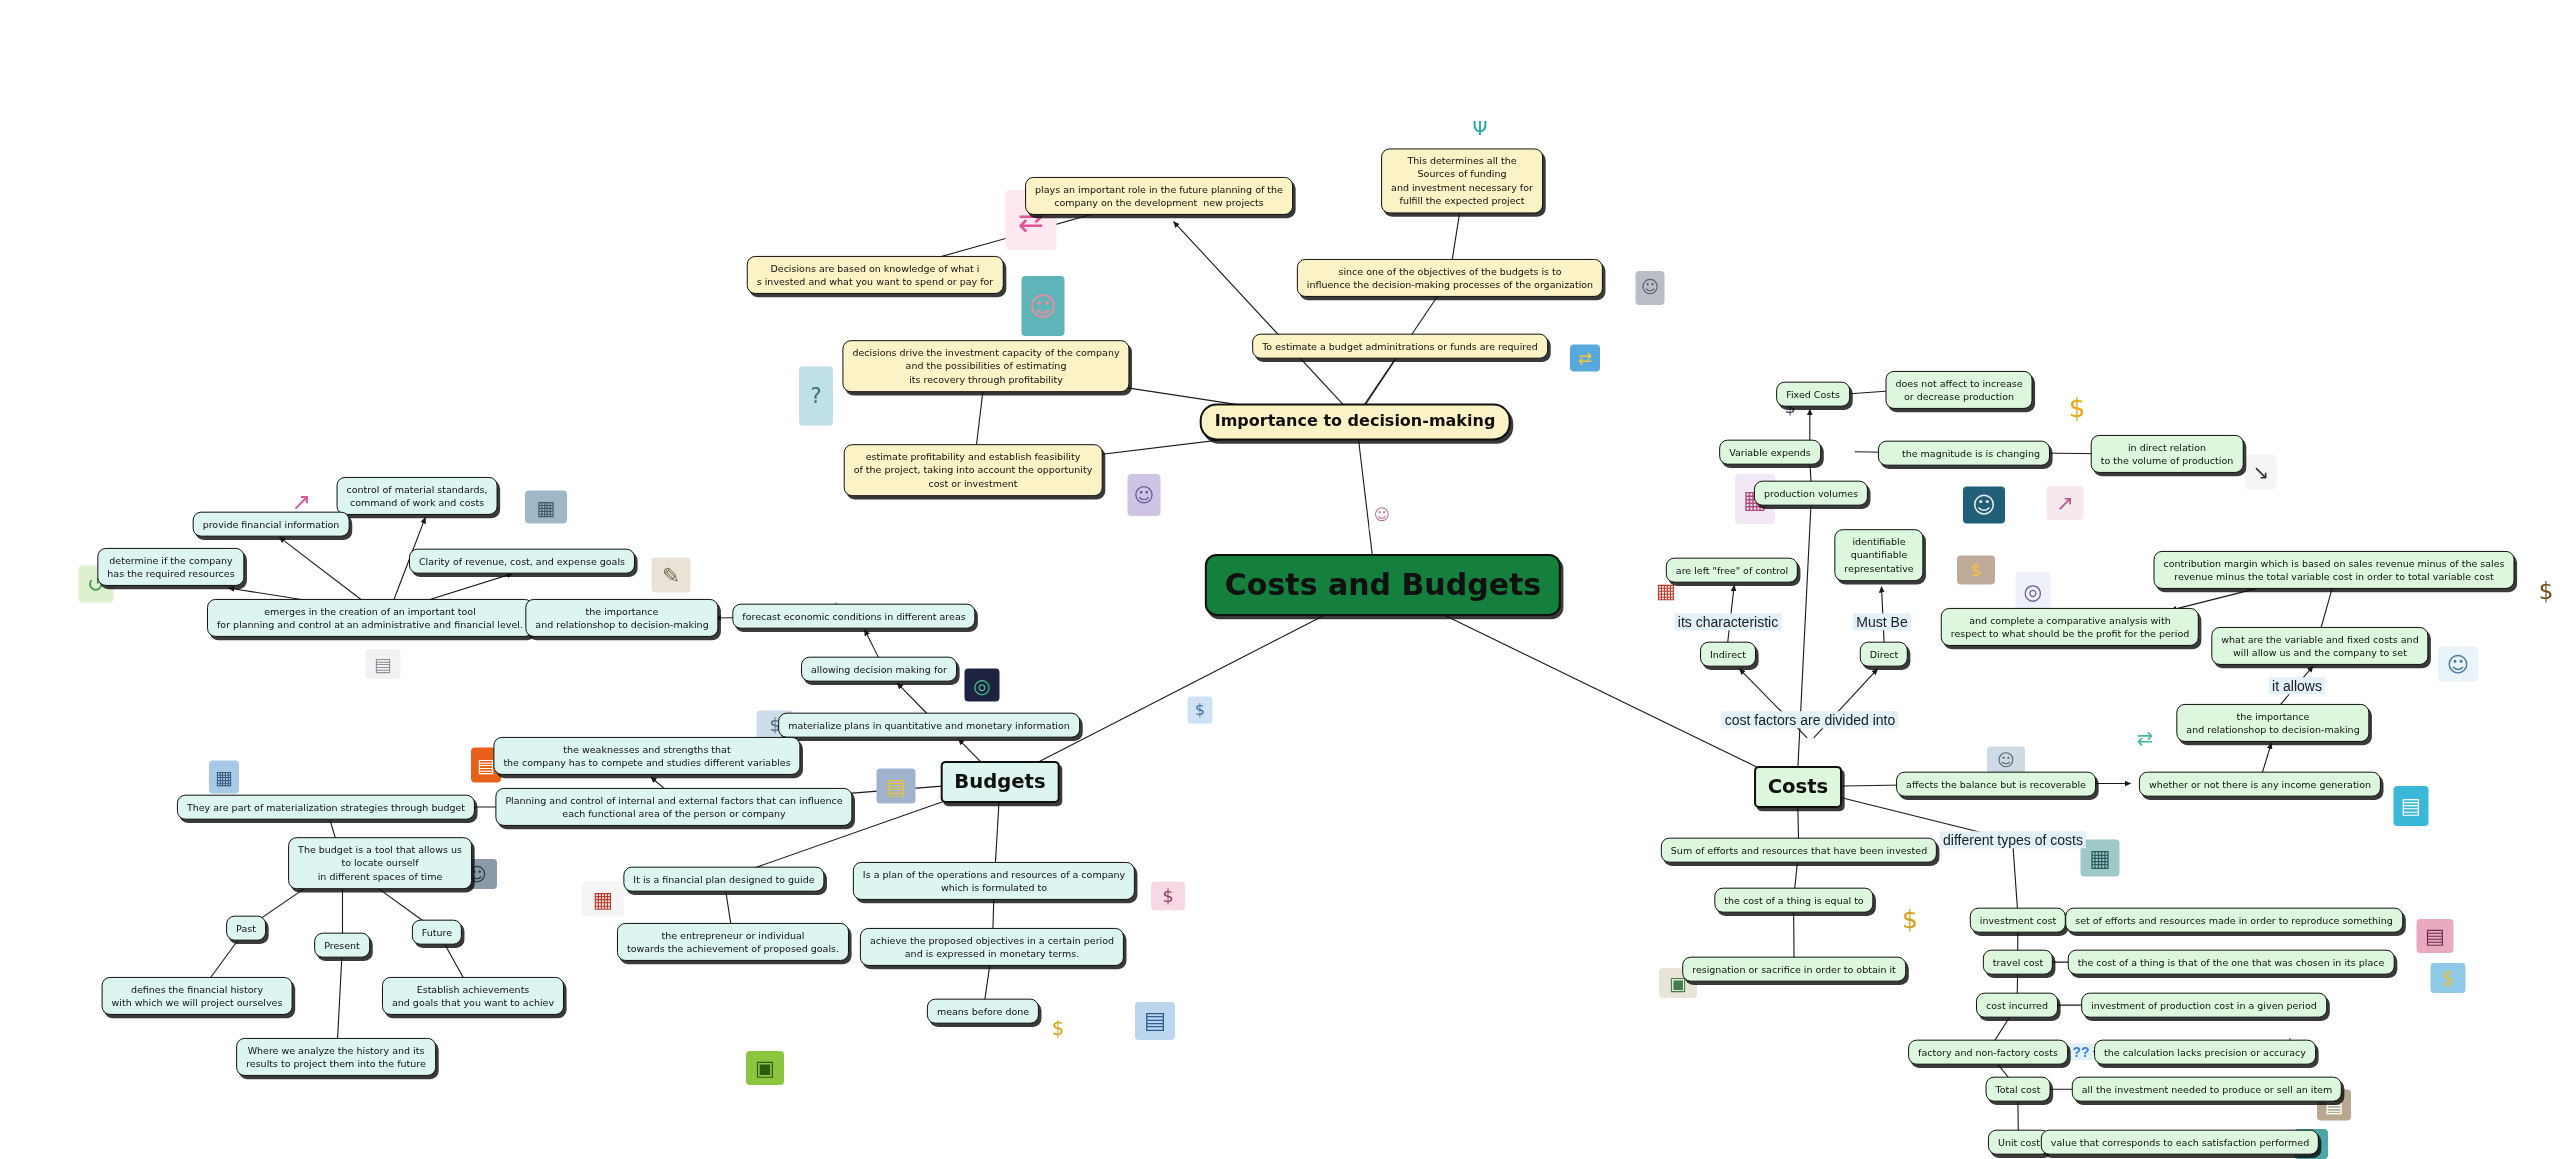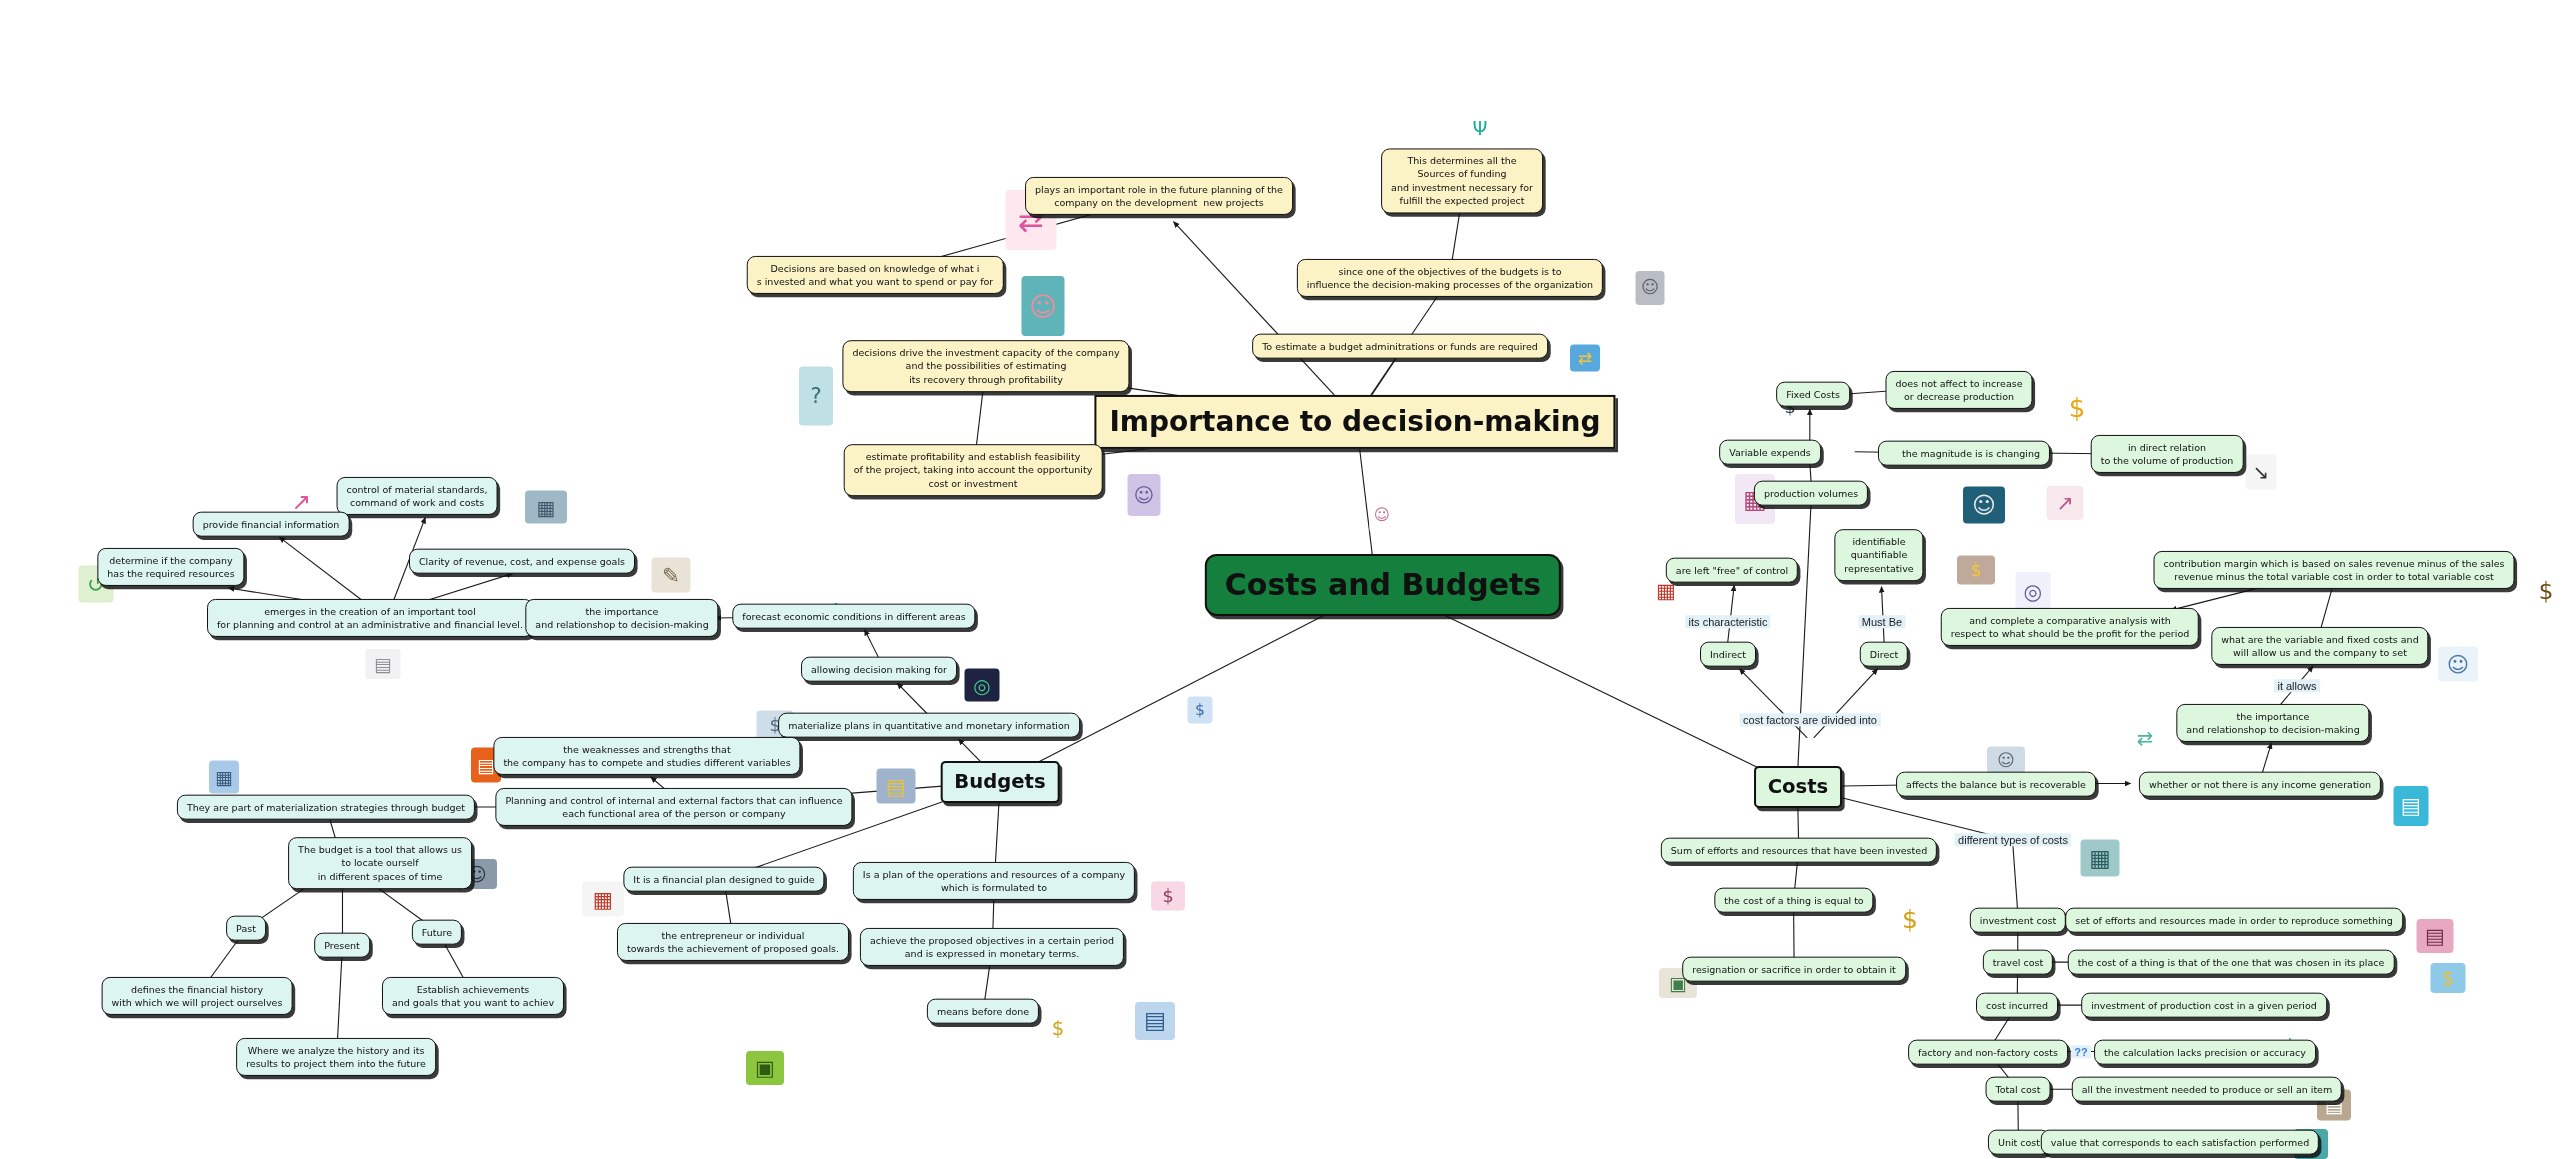--- a/index.html
+++ b/index.html
@@ -8,25 +8,25 @@
   #edges{position:absolute;left:0;top:0;z-index:1}
   .node{position:absolute;transform:translate(-50%,-50%);
         border:1.6px solid #101010;border-radius:8.5px;
         padding:4.6px 9px;font-size:9.5px;line-height:1.42;
         text-align:center;white-space:pre;color:#101010;
         box-shadow:2.6px 3.3px 0 rgba(15,15,15,.82);z-index:3}
   .col-yellow{background:#fbf2c6}
   .col-cyan{background:#ddf5f0}
   .col-green{background:#dcf7de}
   .col-pink{background:#15803d}
-  .size-md{font-size:28px;font-weight:bold;padding:5.2px 13px;border-width:2.1px;border-radius:0}
+  .size-md{font-size:16px;font-weight:bold;padding:5.2px 13px;border-width:2.1px;border-radius:17px}
   .size-lg{font-size:19.6px;font-weight:bold;padding:5.2px 11.7px;border-width:2.1px;border-radius:5px}
   .size-xl{font-size:30px;font-weight:bold;padding:7.8px 18px;border-width:2.3px;border-radius:11.7px;z-index:4}
   .edge-label{position:absolute;transform:translate(-50%,-50%);
-        font-family:"Liberation Sans",sans-serif;font-size:11px;
+        font-family:"Liberation Sans",sans-serif;font-size:14px;
         background:#e2f0f7;color:#1c1c1c;padding:0.7px 3.3px;
         white-space:nowrap;z-index:2}
   .edge-label.qq{color:#3a7edc;font-weight:bold}
   .clipart{position:absolute;transform:translate(-50%,-50%);
         display:flex;align-items:center;justify-content:center;
         border-radius:3.9px;z-index:2;overflow:hidden}
   .clipart span{font-family:"DejaVu Sans",sans-serif;line-height:1}
 </style>
 </head>
 <body>

